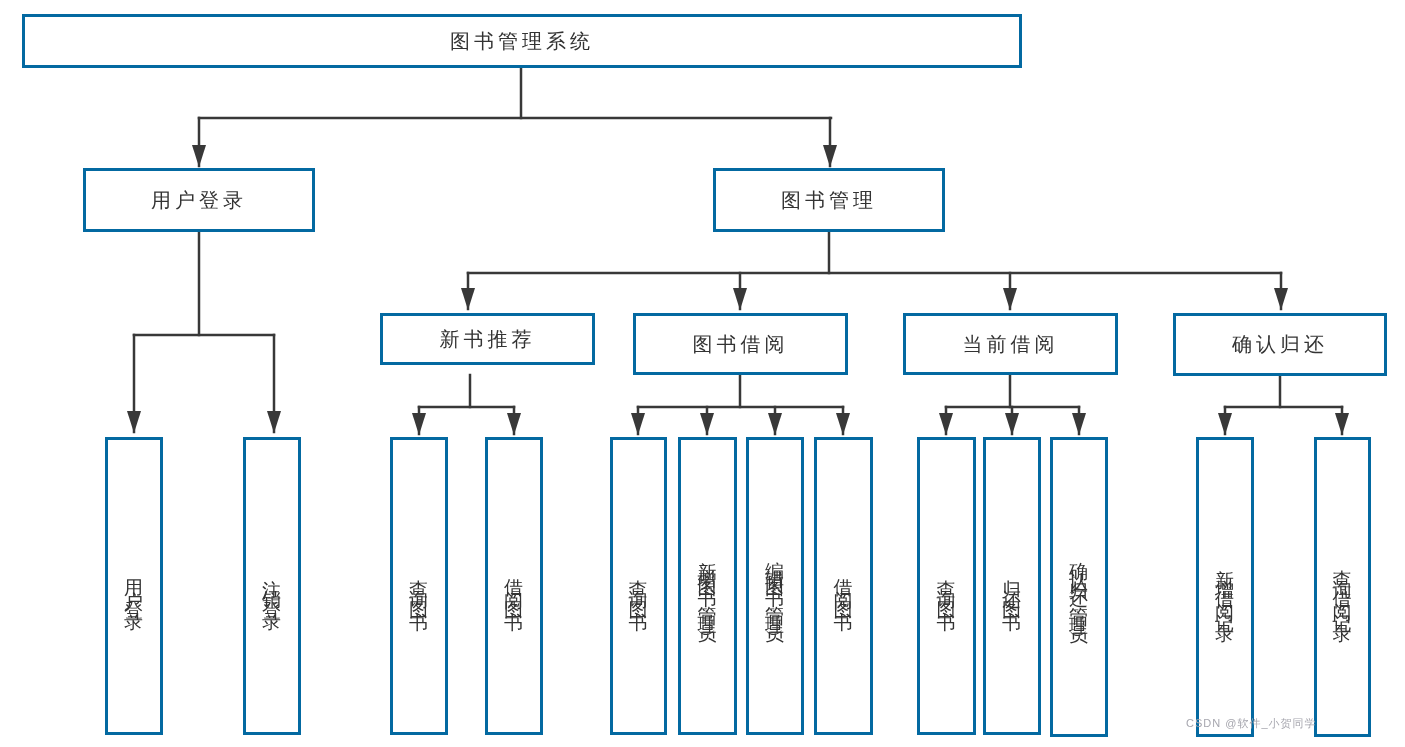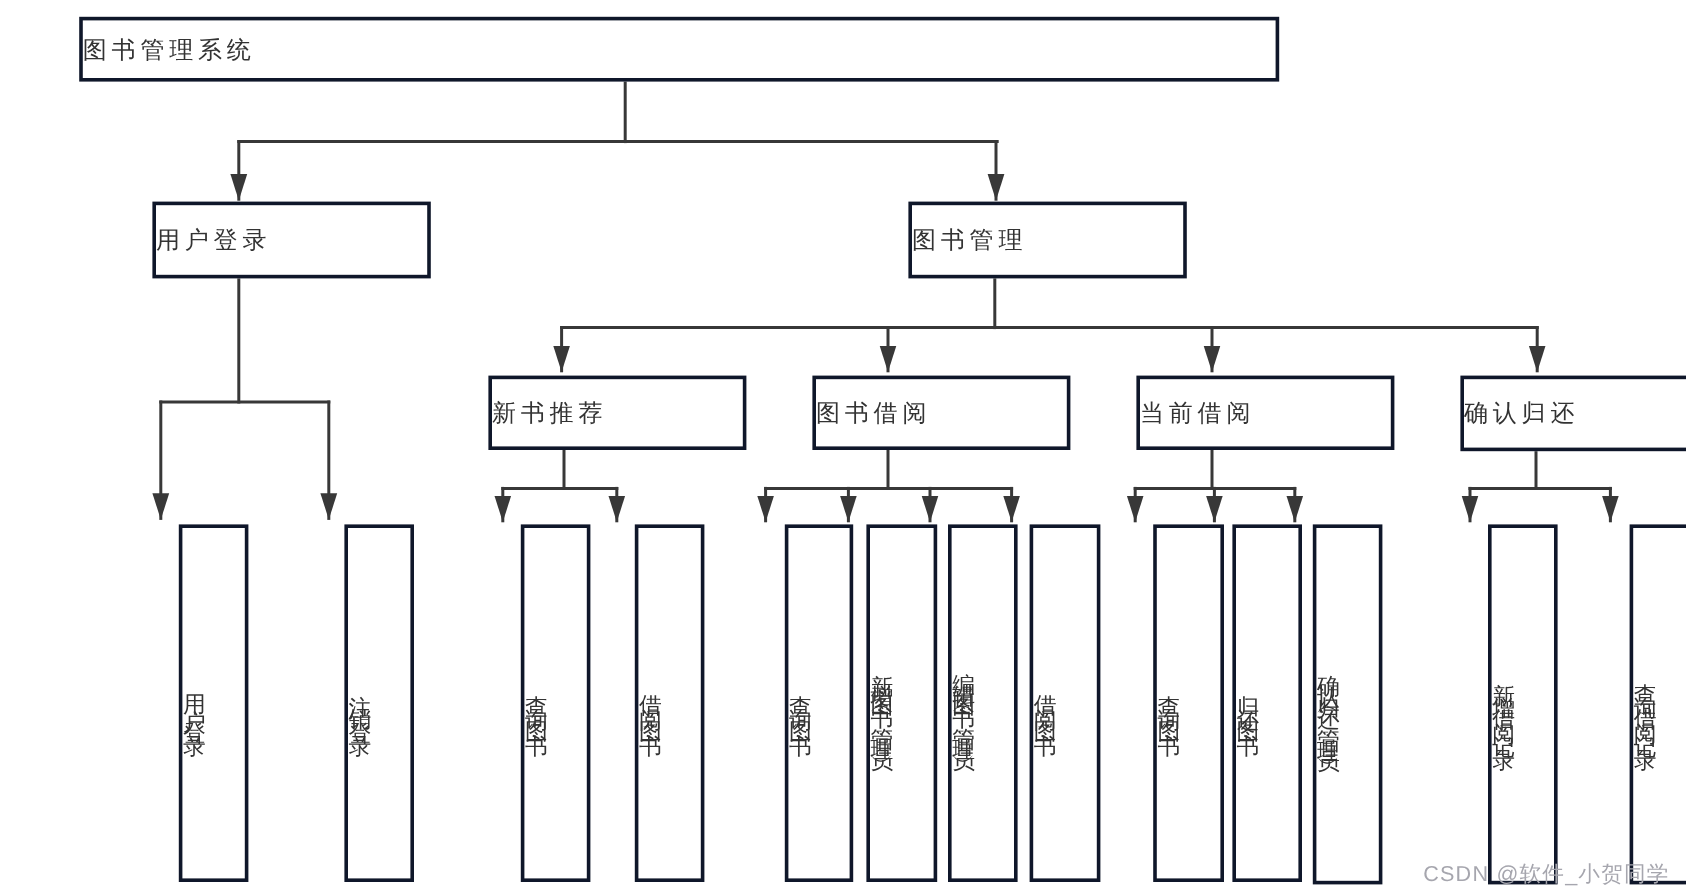--- a/index.html
+++ b/index.html
@@ -8,44 +8,43 @@
     width:1405px;height:747px;
     background:#ffffff;
     font-family:"Liberation Sans","DejaVu Sans",sans-serif;
     color:#333333;
     overflow:hidden;
   }
   .wires{position:absolute;left:0;top:0;z-index:1;}
   .node{
     position:absolute;
     box-sizing:border-box;
-    border:3px solid #0f172a;
+    border:3px solid #0369a1;
     background:#ffffff;
-    display:flex;align-items:center;
+    display:flex;align-items:center;justify-content:center;
     z-index:2;
-    margin-left:44px;
   }
   .node span{
     color:#333333;
     font-size:20px;
     letter-spacing:4px;
     white-space:nowrap;
   }
   .leaf span{
     writing-mode:vertical-rl;
     text-orientation:mixed;
     font-size:19px;
     letter-spacing:11px;
     line-height:1;
   }
   .leaf span.tight{letter-spacing:9px;}
   .watermark{
     position:absolute;
     left:1186px;top:716px;
-    font-size:18px;
+    font-size:11px;
     letter-spacing:1px;
     color:#a6a6ae;
     z-index:5;
     white-space:nowrap;
   }
 </style>
 </head>
 <body>
 
 <div class="canvas">
@@ -104,21 +103,21 @@
     <span>图书管理系统</span>
   </div>
 
   <div class="node" style="left:83px;top:168px;width:232px;height:64px">
     <span>用户登录</span>
   </div>
   <div class="node" style="left:713px;top:168px;width:232px;height:64px">
     <span>图书管理</span>
   </div>
 
-  <div class="node" style="left:363px;top:313px;width:215px;height:62px">
+  <div class="node" style="left:380px;top:313px;width:215px;height:52px">
     <span>新书推荐</span>
   </div>
   <div class="node" style="left:903px;top:313px;width:215px;height:62px">
     <span>当前借阅</span>
   </div>
   <div class="node" style="left:633px;top:313px;width:215px;height:62px">
     <span>图书借阅</span>
   </div>
   <div class="node" style="left:1173px;top:313px;width:214px;height:63px">
     <span>确认归还</span>

